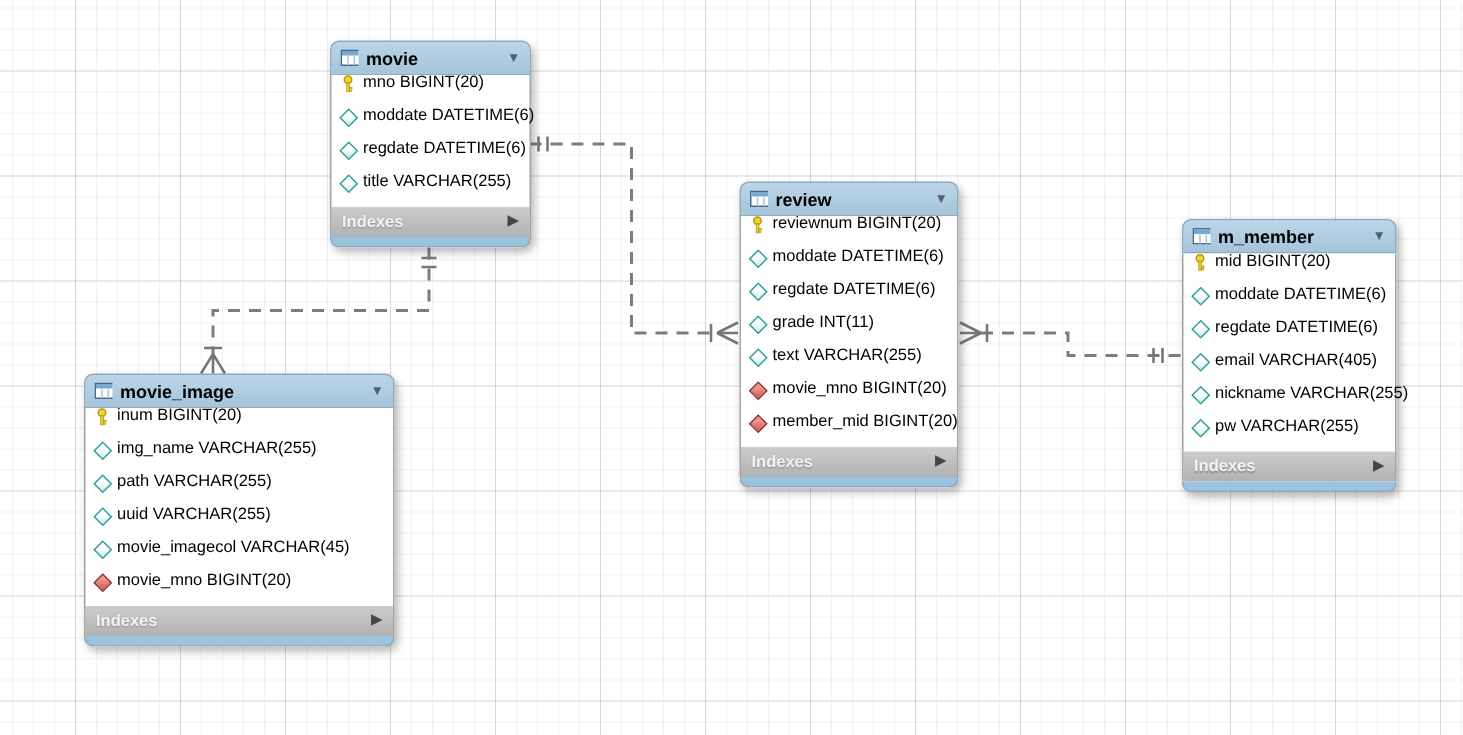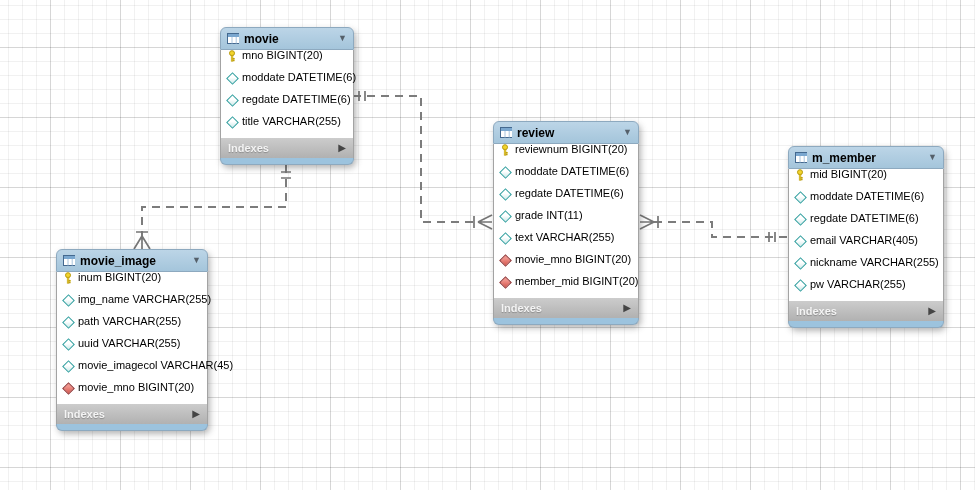--- a/index.html
+++ b/index.html
@@ -40,22 +40,22 @@
     background:linear-gradient(#cccccc,#b1b1b1);
     border-left:1px solid #a3a3a3;border-right:1px solid #a3a3a3;gap:47px;}
   .footer-label{font-size:11px;font-weight:bold;color:#f4f4f4;
     text-shadow:0 1px 1px rgba(0,0,0,0.25);flex:1;line-height:1;}
   .footer-arrow{font-size:10px;color:#454545;line-height:1;}
   .tbl-strip{height:6px;background:#9cc3de;border:1px solid #8da9bf;border-top:none;
     border-radius:0 0 6px 6px;}
 
   .t-movie{left:220px;top:27px;width:134px;}
   .t-review{left:493px;top:121px;width:146px;}
-  .t-member{left:788px;top:146px;width:156px;}
-  .t-image{left:56px;top:249px;width:152px;}
+  .t-member{left:788px;top:146px;width:143px;}
+  .t-image{left:56px;top:249px;width:207px;}
 </style>
 </head>
 <body>
 
 <div id="canvas">
 
   <svg id="rel-layer" width="975" height="490">
     <g>
       <path class="rel" d="M353,96 H421 V222 H478"></path>
       <path class="mark" d="M359,91 V101 M365,91 V101"></path>

